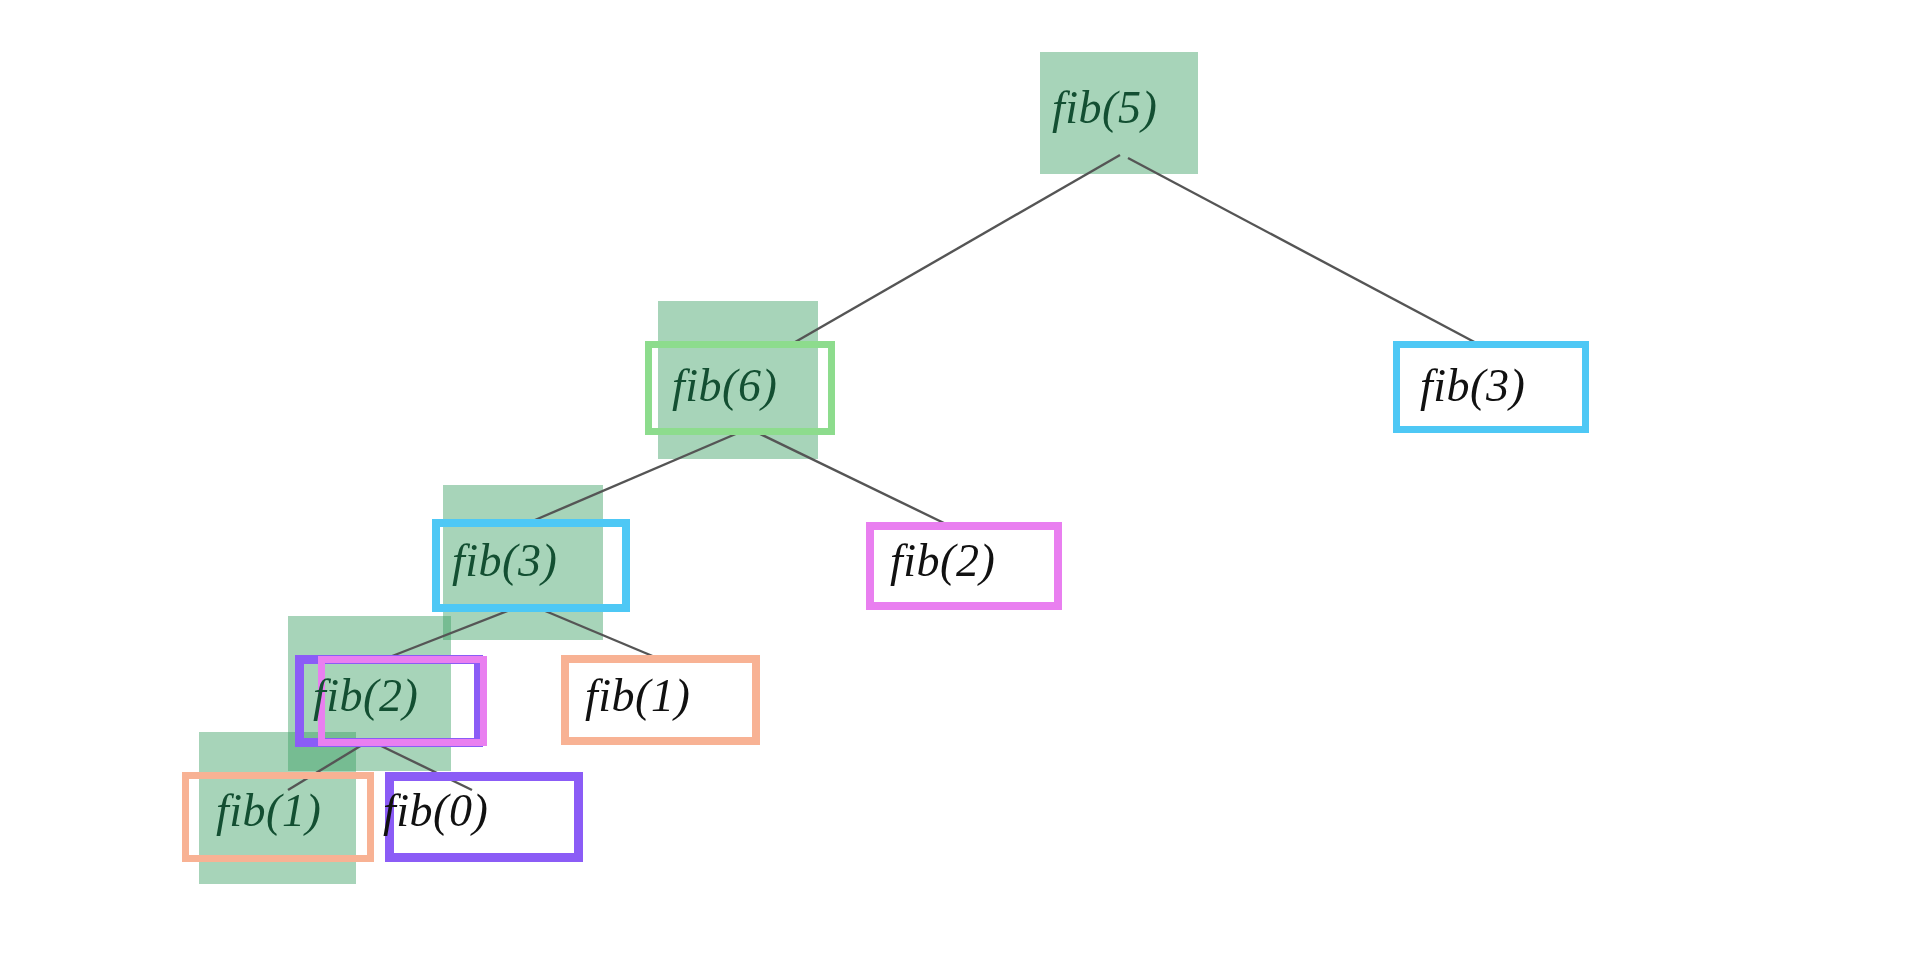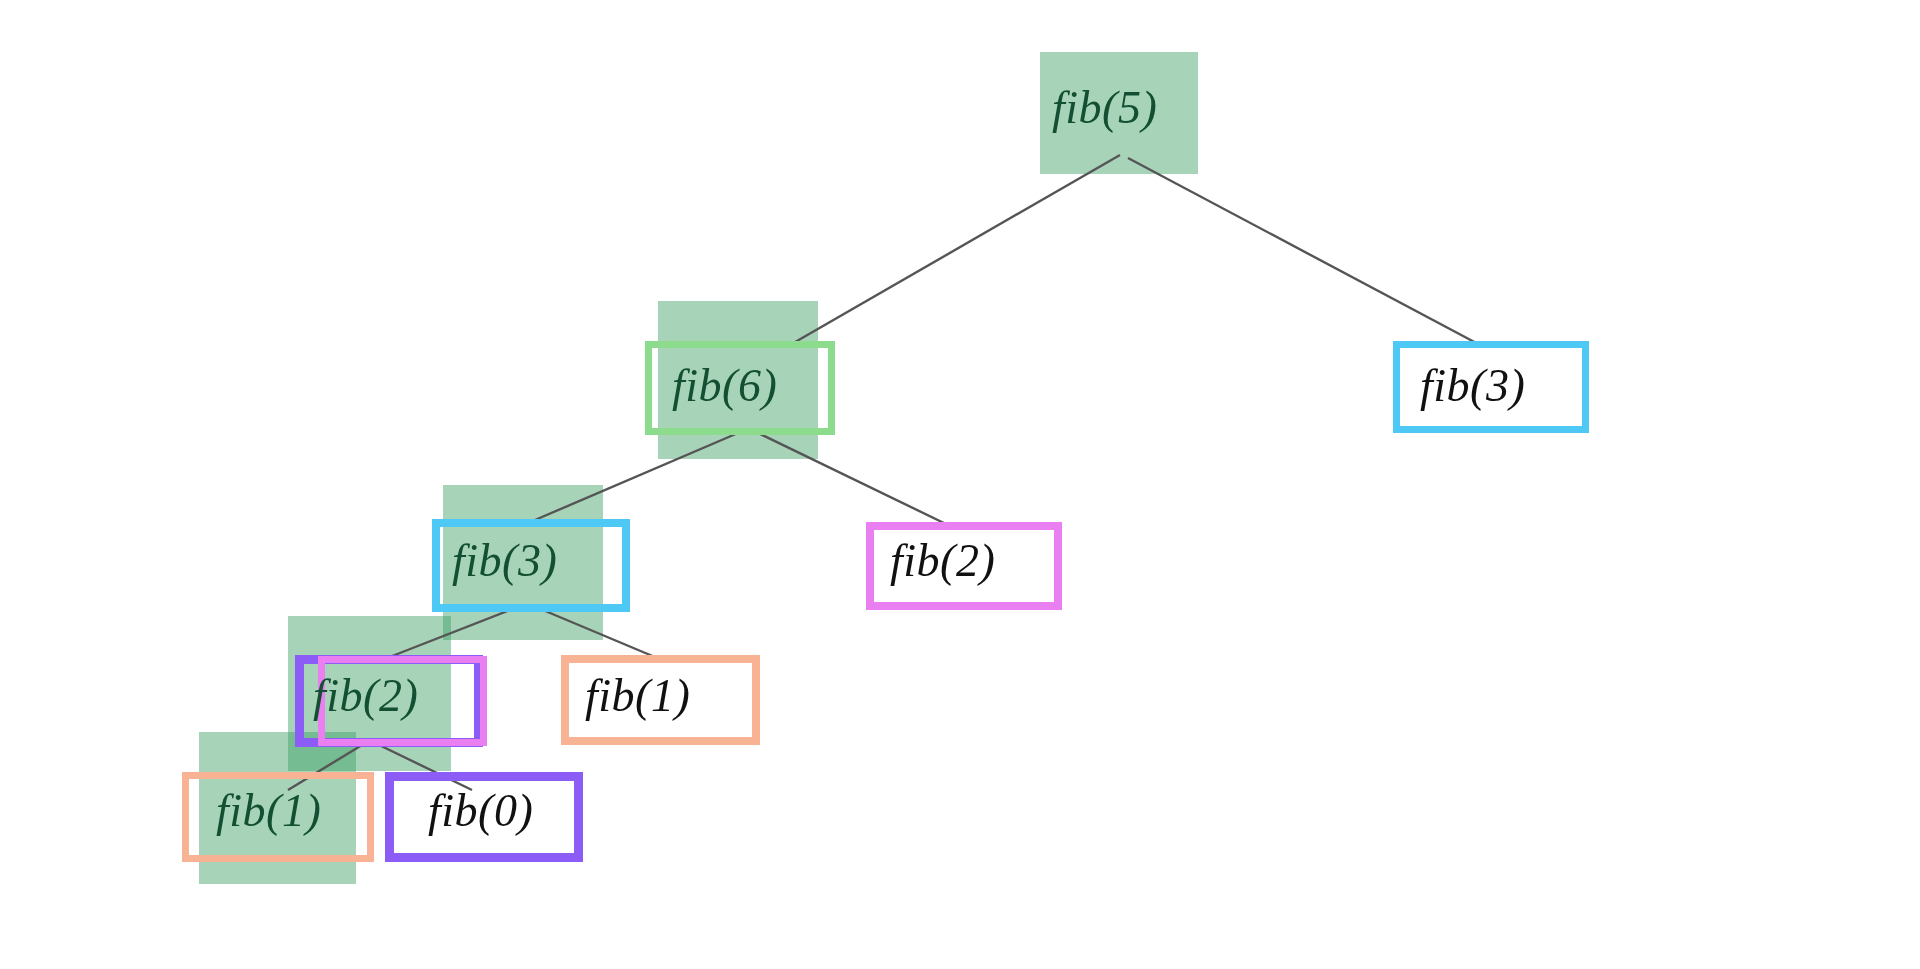--- a/index.html
+++ b/index.html
@@ -90,16 +90,16 @@
 
   <div id="labels">
       <div class="node-label on-green" style="left: 1052px; top: 85px;">fib(5)</div>
       <div class="node-label on-green" style="left: 672px; top: 363px;">fib(6)</div>
       <div class="node-label" style="left: 1420px; top: 363px;">fib(3)</div>
       <div class="node-label on-green" style="left: 452px; top: 538px;">fib(3)</div>
       <div class="node-label" style="left: 890px; top: 538px;">fib(2)</div>
       <div class="node-label on-green" style="left: 313px; top: 673px;">fib(2)</div>
       <div class="node-label" style="left: 585px; top: 673px;">fib(1)</div>
       <div class="node-label on-green" style="left: 216px; top: 788px;">fib(1)</div>
-      <div class="node-label" style="left: 428px; top: 788px;">fib(0)</div>
+      <div class="node-label" style="left: 383px; top: 788px;">fib(0)</div>
     </div>
 
 </div>
 
 </body></html>

